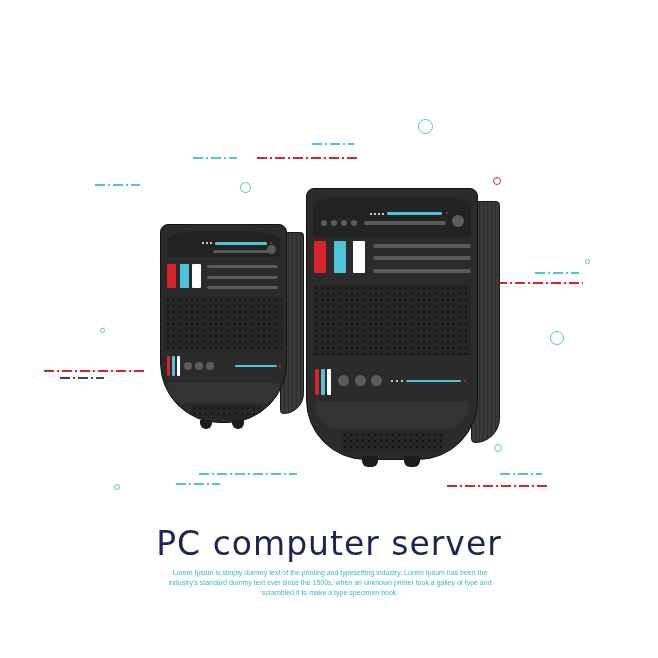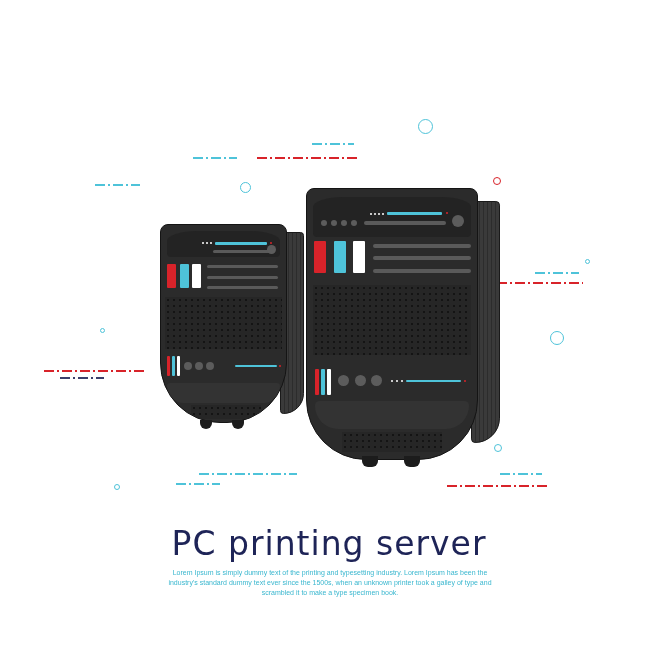--- a/index.html
+++ b/index.html
@@ -120,14 +120,14 @@
     <div class="led" style="left:94px;top:191px;width:2px;height:2px;background:#fff;"></div>
     <div class="led-line" style="left:99px;top:191px;width:55px;height:2px;"></div>
     <div class="led" style="left:157px;top:191px;width:2px;height:2px;background:#d8232a;"></div>
     <div class="panel" style="left:8px;top:212px;width:154px;height:28px;"></div>
     <div class="grille" style="left:35px;top:243px;width:100px;height:20px;"></div>
   </div>
   <div class="foot" style="left:56px;top:268px;width:16px;height:11px;"></div>
   <div class="foot" style="left:98px;top:268px;width:16px;height:11px;"></div>
 </div>
 
-<div class="title">PC printing server</div>
+<div class="title">PC computer server</div>
 <div class="desc">Lorem Ipsum is simply dummy text of the printing and typesetting industry. Lorem Ipsum has been the industry's standard dummy text ever since the 1500s, when an unknown printer took a galley of type and scrambled it to make a type specimen book.</div>
 
 </body></html>

